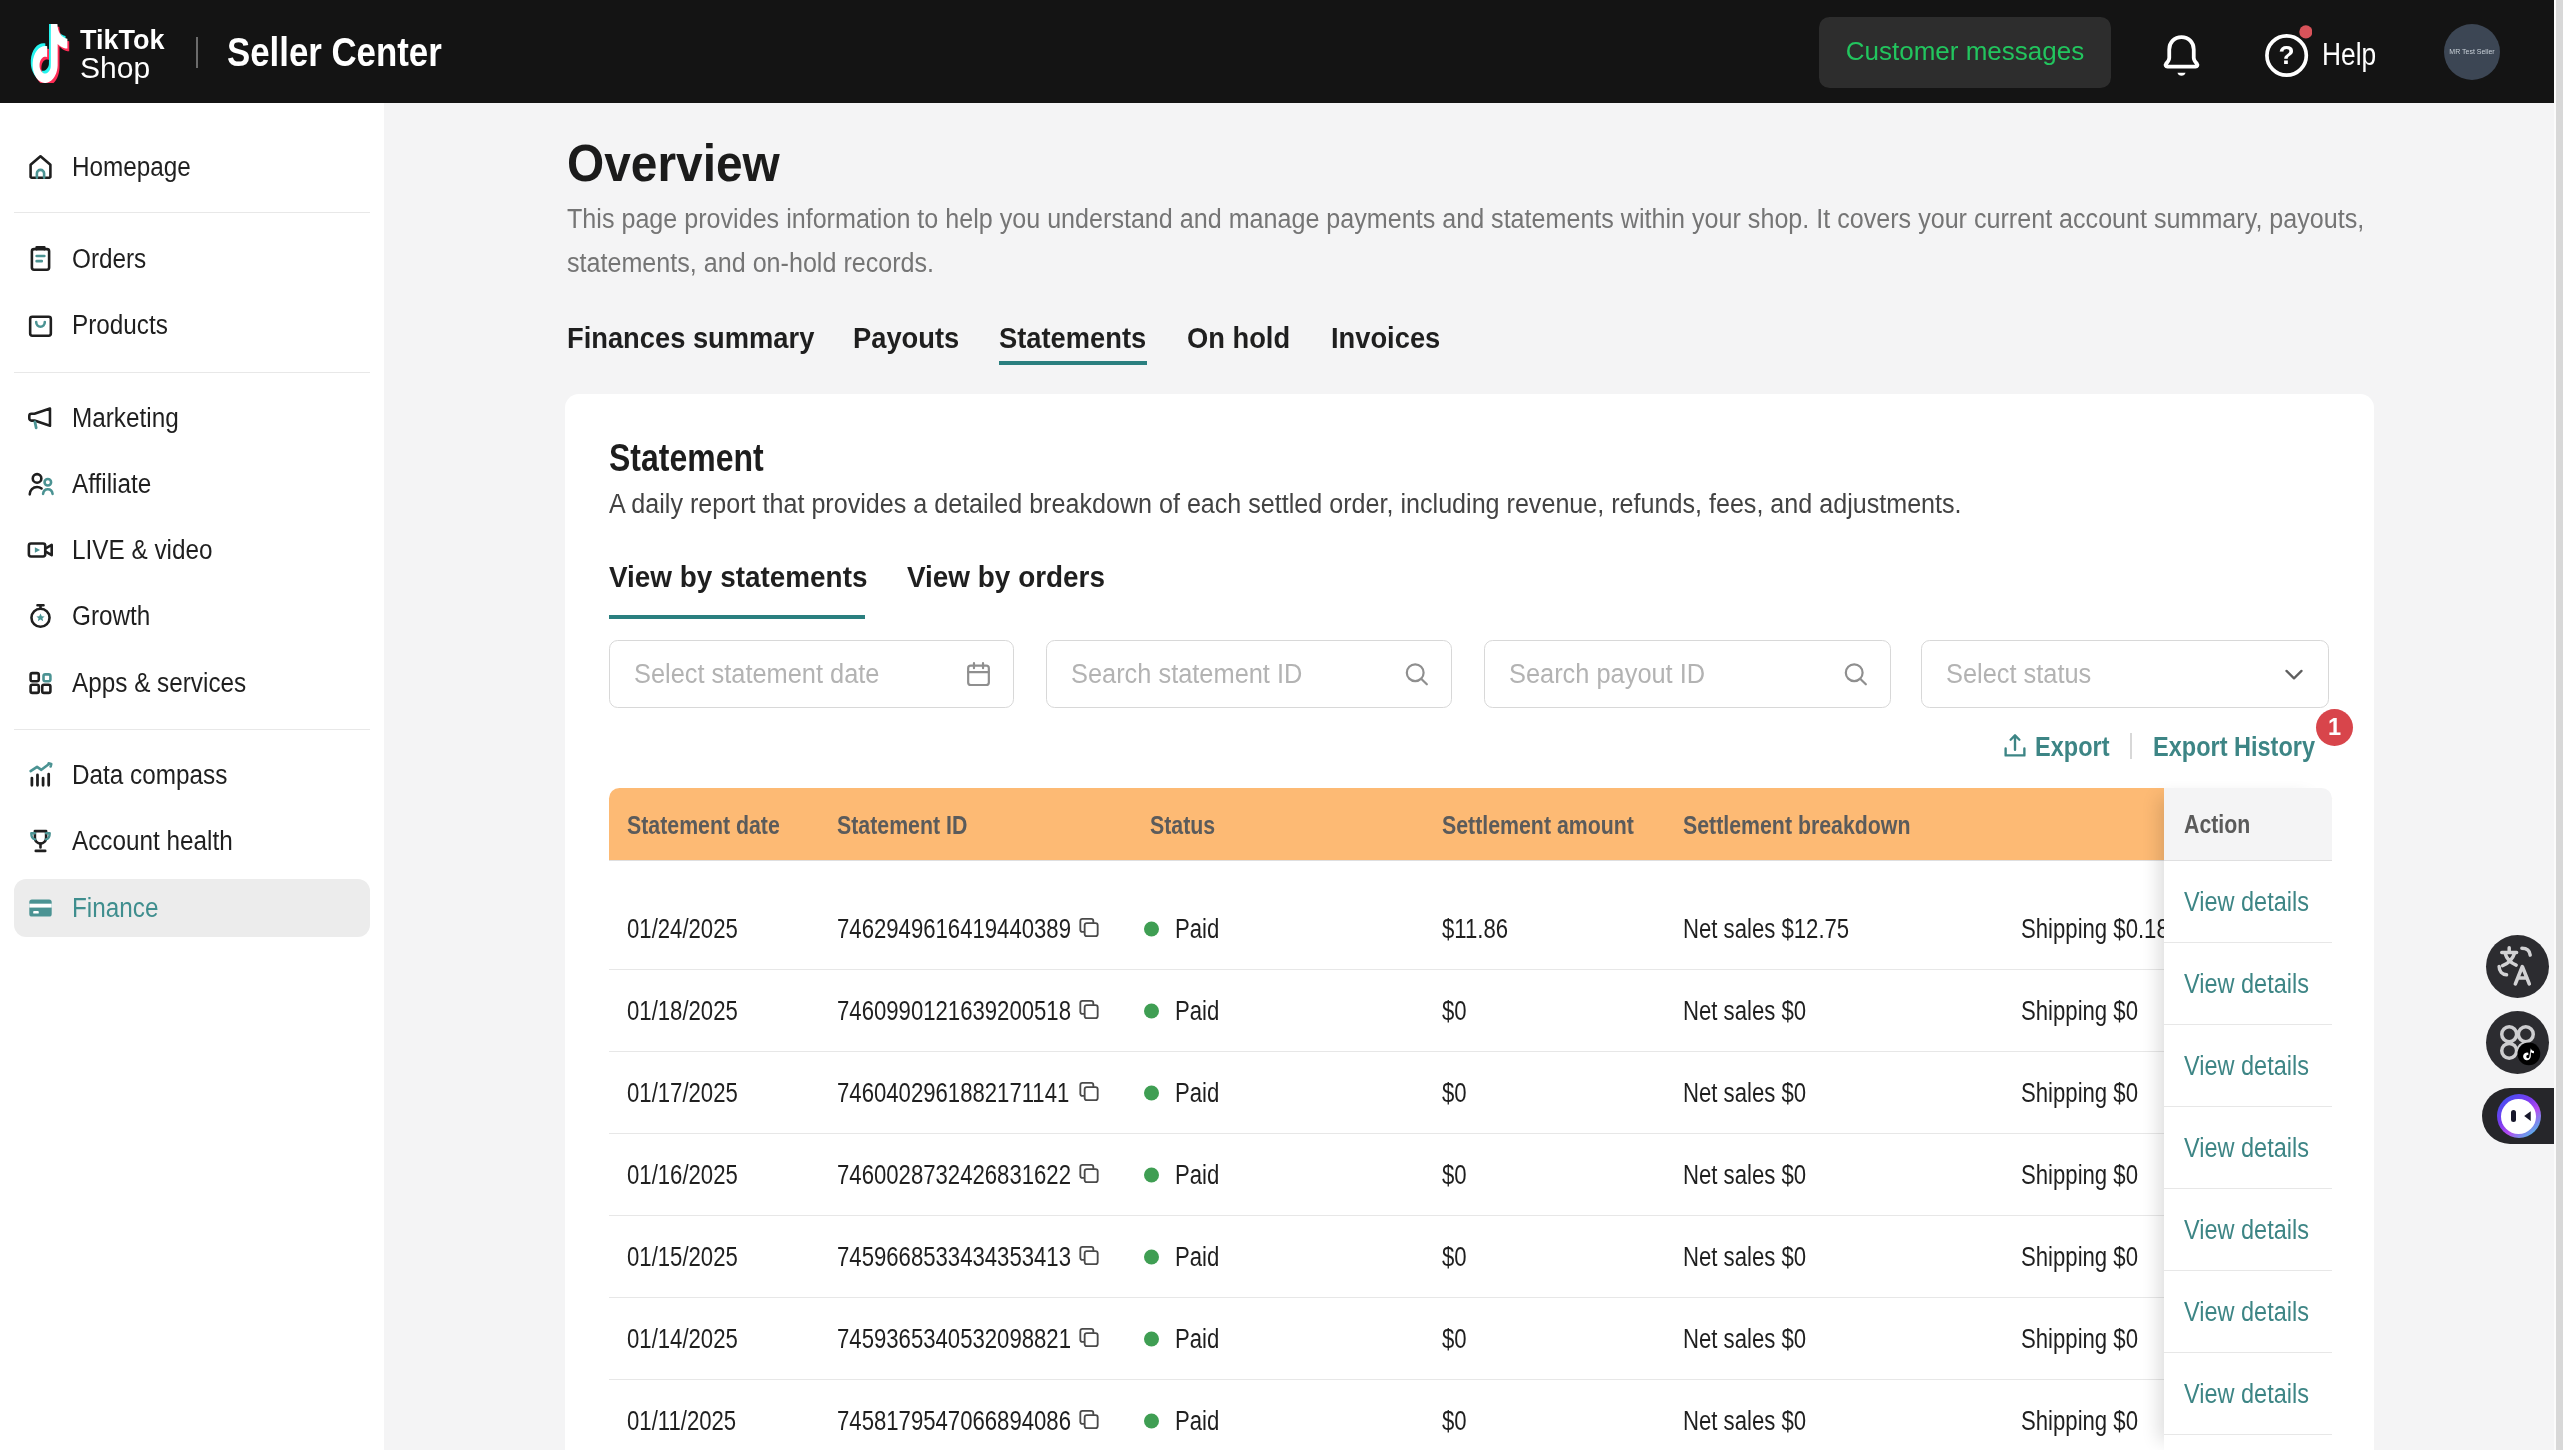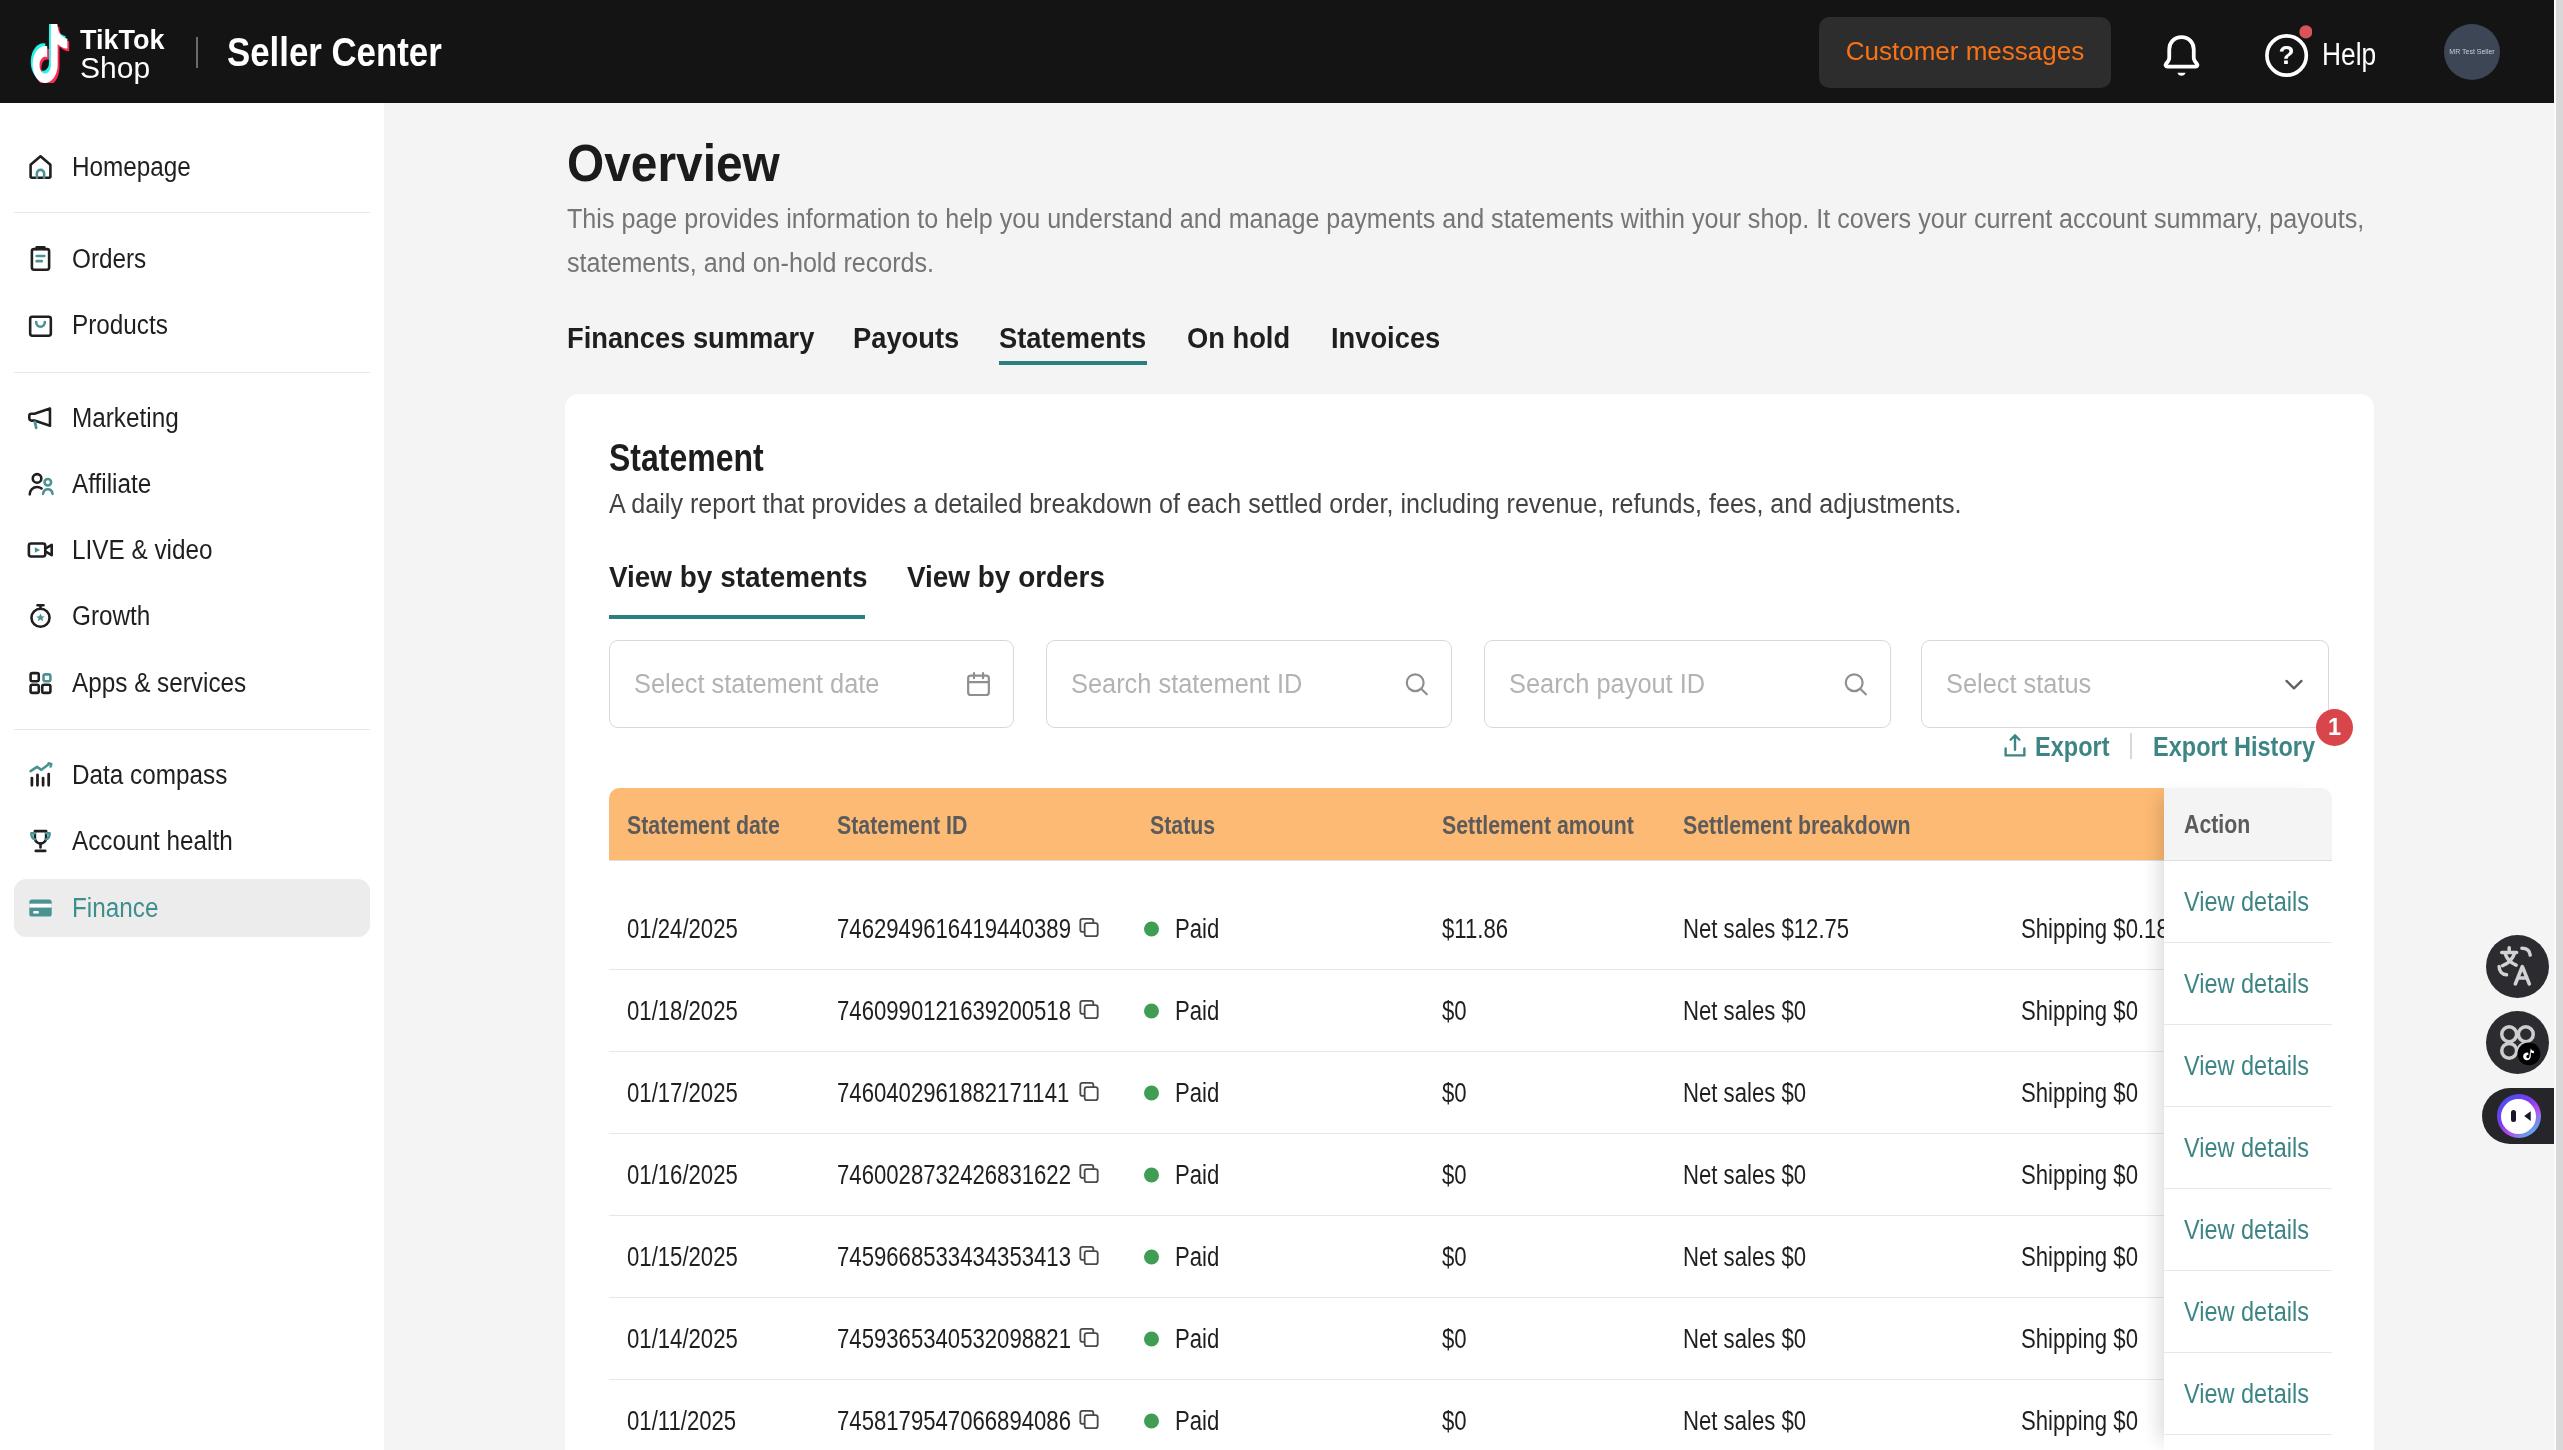--- a/index.html
+++ b/index.html
@@ -2,36 +2,36 @@
 <html style="font-size:14px"><head>
 <meta charset="utf-8">
 <style>
 * { margin:0; padding:0; box-sizing:border-box; }
 html,body { width:2563px; height:1451px; overflow:hidden; font-family:"Liberation Sans", sans-serif; background:#f4f4f5; }
 .abs { position:absolute; }
 .tx { position:absolute; white-space:nowrap; transform-origin:0 0; }
 #stage { position:relative; width:2563px; height:1451px; }
 
 #hdr { position:absolute; left:0; top:0; width:2563px; height:103px; background:#141414; }
-.cm-btn { position:absolute; left:1819px; top:16.6px; width:292px; height:71px; background:#2d2d2d; border-radius:10.5px; color:#f97316; font-size:26px; text-align:center; line-height:69px; }
+.cm-btn { position:absolute; left:1819px; top:16.6px; width:292px; height:71px; background:#2d2d2d; border-radius:10.5px; color:#22c55e; font-size:26px; text-align:center; line-height:69px; }
 .avatar { position:absolute; left:2444px; top:24.4px; width:56px; height:56px; border-radius:50%; background:#3c4654; color:#c9d1d9; font-size:7px; text-align:center; line-height:56px; white-space:nowrap; overflow:hidden; }
 
 #side { position:absolute; left:0; top:103px; width:384px; height:1348px; background:#fff; }
 .mi { position:absolute; left:14px; width:356px; height:66px; border-radius:12.2px; }
 .mi .lbl { position:absolute; left:58px; top:50%; transform:translateY(-50%) scaleX(.9); transform-origin:0 50%; font-size:27px; color:#1f1f1f; white-space:nowrap; }
 .mi svg { position:absolute; left:11.3px; top:50%; transform:translateY(-50%); }
 .mi.sel { background:#ececec; }
 .mi.sel .lbl { color:#3f8e8e; }
 .sdiv { position:absolute; left:14px; width:356px; height:0.9px; background:#e8e8e8; }
 
 .tab { position:absolute; top:321px; font-size:30px; font-weight:600; color:#1f1f1f; white-space:nowrap; transform:scaleX(.91); transform-origin:0 0; }
 .stab { position:absolute; top:560px; font-size:30px; font-weight:600; color:#1f1f1f; white-space:nowrap; transform:scaleX(.93); transform-origin:0 0; }
 
 #card { position:absolute; left:565px; top:394px; width:1809px; height:1231px; background:#fff; border-radius:14px; }
-.fbox { position:absolute; top:640px; height:88px; border:1.7px solid #d8d8d8; border-radius:8.7px; background:#fff; }
+.fbox { position:absolute; top:640px; height:68px; border:1.7px solid #d8d8d8; border-radius:8.7px; background:#fff; }
 .fbox .ph { position:absolute; left:23.5px; top:50%; transform:translateY(-50%) scaleX(.94); transform-origin:0 50%; font-size:27px; color:#b3b3b3; white-space:nowrap; }
 .fbox svg { position:absolute; right:19px; top:50%; transform:translateY(-50%); }
 .badge { position:absolute; left:2316px; top:709px; width:37px; height:37px; border-radius:50%; background:#d8454b; color:#fff; font-size:23.5px; font-weight:700; text-align:center; line-height:37px; }
 
 #thead { position:absolute; left:609px; top:788px; width:1723px; height:73px; background:#fdba74; border-radius:10.5px 10.5px 0 0;text-align:right; }
 .hcell { position:absolute; top:50%; transform:translateY(-50%) scaleX(.82); transform-origin:0 50%; font-size:26px; font-weight:600; color:#5b5b5b; white-space:nowrap; }
 .trow { position:absolute; left:609px; width:1723px; height:82px; border-bottom:0.9px solid #e7e7e7; overflow:hidden; background:#fff;margin-top:27px; }
 .tcell { position:absolute; top:50%; transform:translateY(-50%) scaleX(.82); transform-origin:0 50%; font-size:27px; color:#1f1f1f; white-space:nowrap; }
 .dot { position:absolute; left:535px; top:50%; transform:translateY(-50%); width:15px; height:15px; border-radius:50%; background:#3f9e53; }
 .cicon { position:absolute; top:50%; transform:translateY(-50%); left:467px; }

